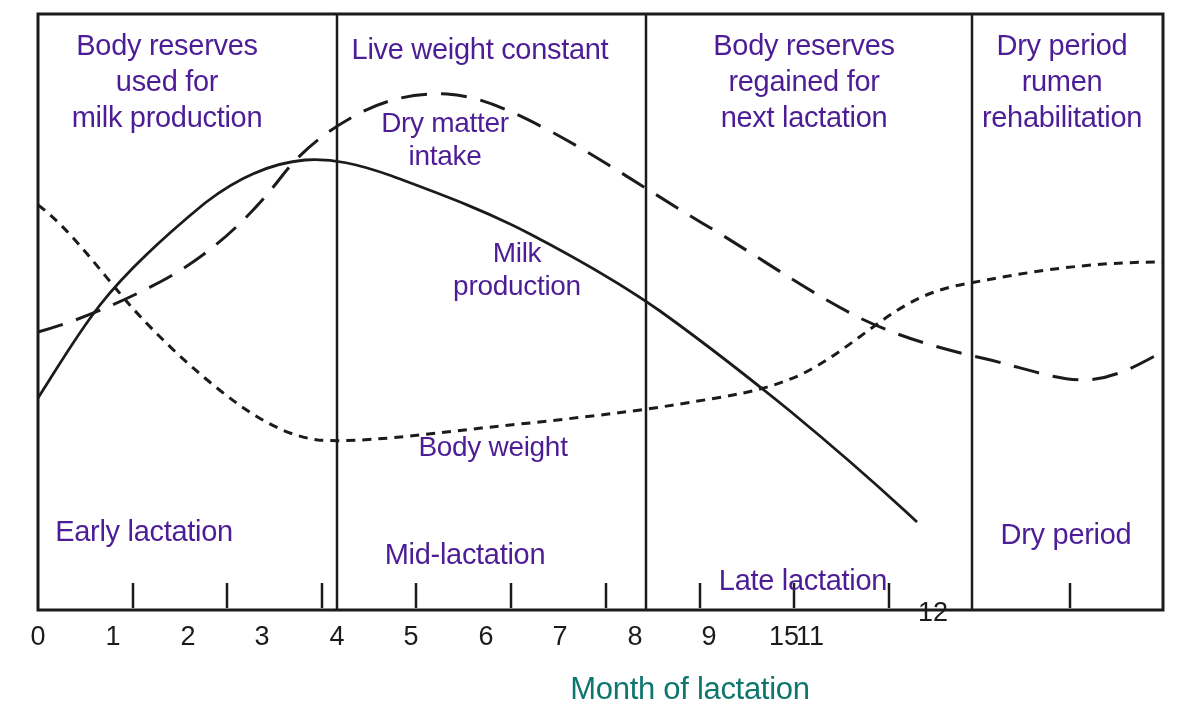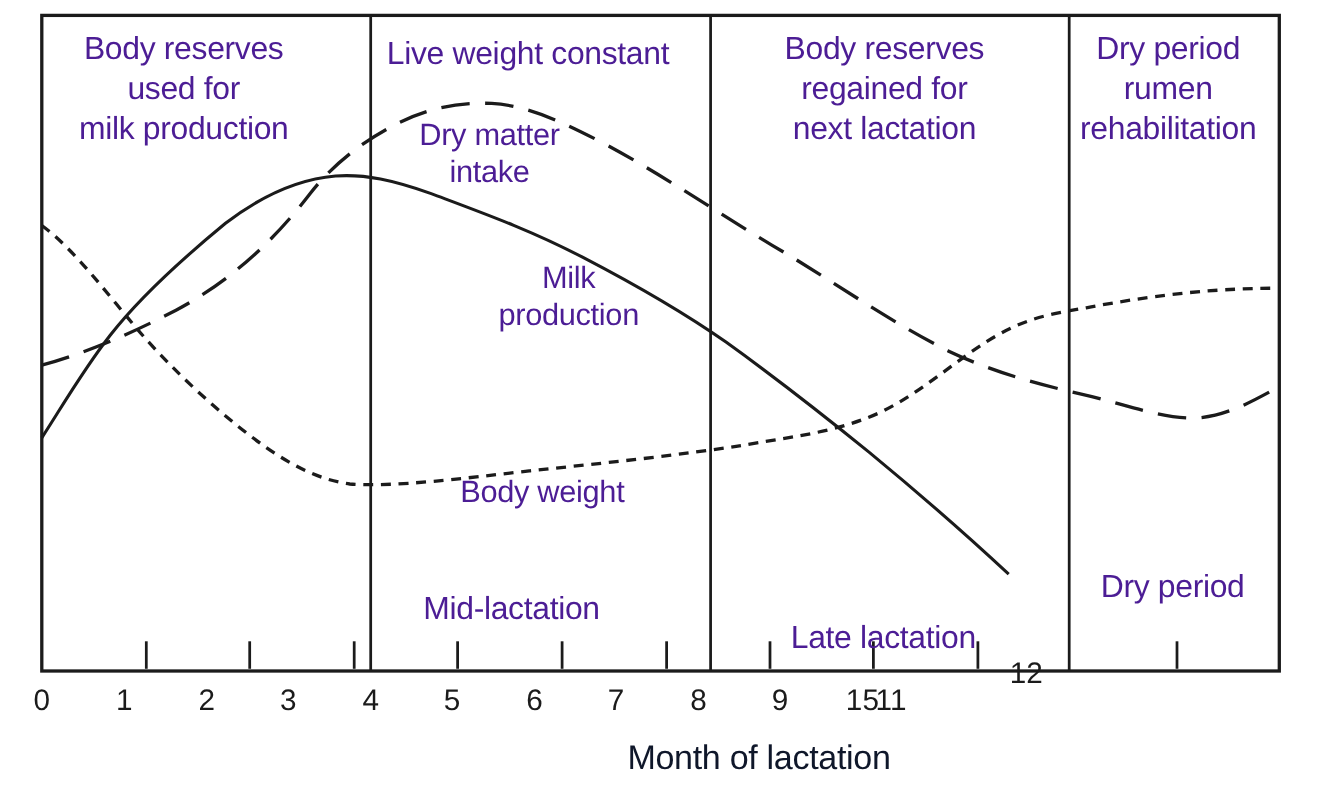--- a/index.html
+++ b/index.html
@@ -4,21 +4,21 @@
 <style>
   html,body{margin:0;padding:0;background:#ffffff;}
   body{width:1200px;height:720px;font-family:"Liberation Sans",sans-serif;color:#1b1b1b;}
   .figure{position:relative;width:1200px;height:720px;background:#ffffff;overflow:hidden;}
   .figure svg{position:absolute;left:0;top:0;}
   .txt{position:absolute;transform:translateX(-50%);text-align:center;white-space:pre-line;
        color:#4c1d95;line-height:36px;font-size:29px;letter-spacing:-0.3px;}
   .curve-label{font-size:28px;line-height:33px;}
   .phase-label{font-size:29px;}
   .month-num{position:absolute;transform:translateX(-50%);font-size:27px;color:#1b1b1b;}
-  .axis-title{position:absolute;transform:translateX(-50%);font-size:31px;color:#0f172a;letter-spacing:-0.3px;}
+  .axis-title{position:absolute;transform:translateX(-50%);font-size:31px;color:#0f766e;letter-spacing:-0.3px;}
 </style>
 </head>
 <body>
 
 <div class="figure">
 
   <svg width="1200" height="720" viewBox="0 0 1200 720">
 
     <rect x="38" y="14" width="1125" height="596" fill="none" stroke="#1b1b1b" stroke-width="3"></rect>
 
@@ -67,20 +67,21 @@
   <div class="txt" style="left:1062px;top:27px;">Dry period
 rumen
 rehabilitation</div>
 
   <div class="txt curve-label" style="left:445px;top:106px;">Dry matter
 intake</div>
   <div class="txt curve-label" style="left:517px;top:236px;">Milk
 production</div>
   <div class="txt curve-label" style="left:493px;top:430px;">Body weight</div>
 
+  <div class="txt phase-label" style="left:144px;top:513px;">Early lactation</div>
   <div class="txt phase-label" style="left:465px;top:536px;">Mid-lactation</div>
   <div class="txt phase-label" style="left:803px;top:514px;margin-top:48px;">Late lactation</div>
   <div class="txt phase-label" style="left:1066px;top:516px;">Dry period</div>
 
   <span class="month-num" style="left:38px;top:621px;">0</span>
   <span class="month-num" style="left:113px;top:621px;">1</span>
   <span class="month-num" style="left:188px;top:621px;">2</span>
   <span class="month-num" style="left:262px;top:621px;">3</span>
   <span class="month-num" style="left:337px;top:621px;">4</span>
   <span class="month-num" style="left:411px;top:621px;">5</span>

